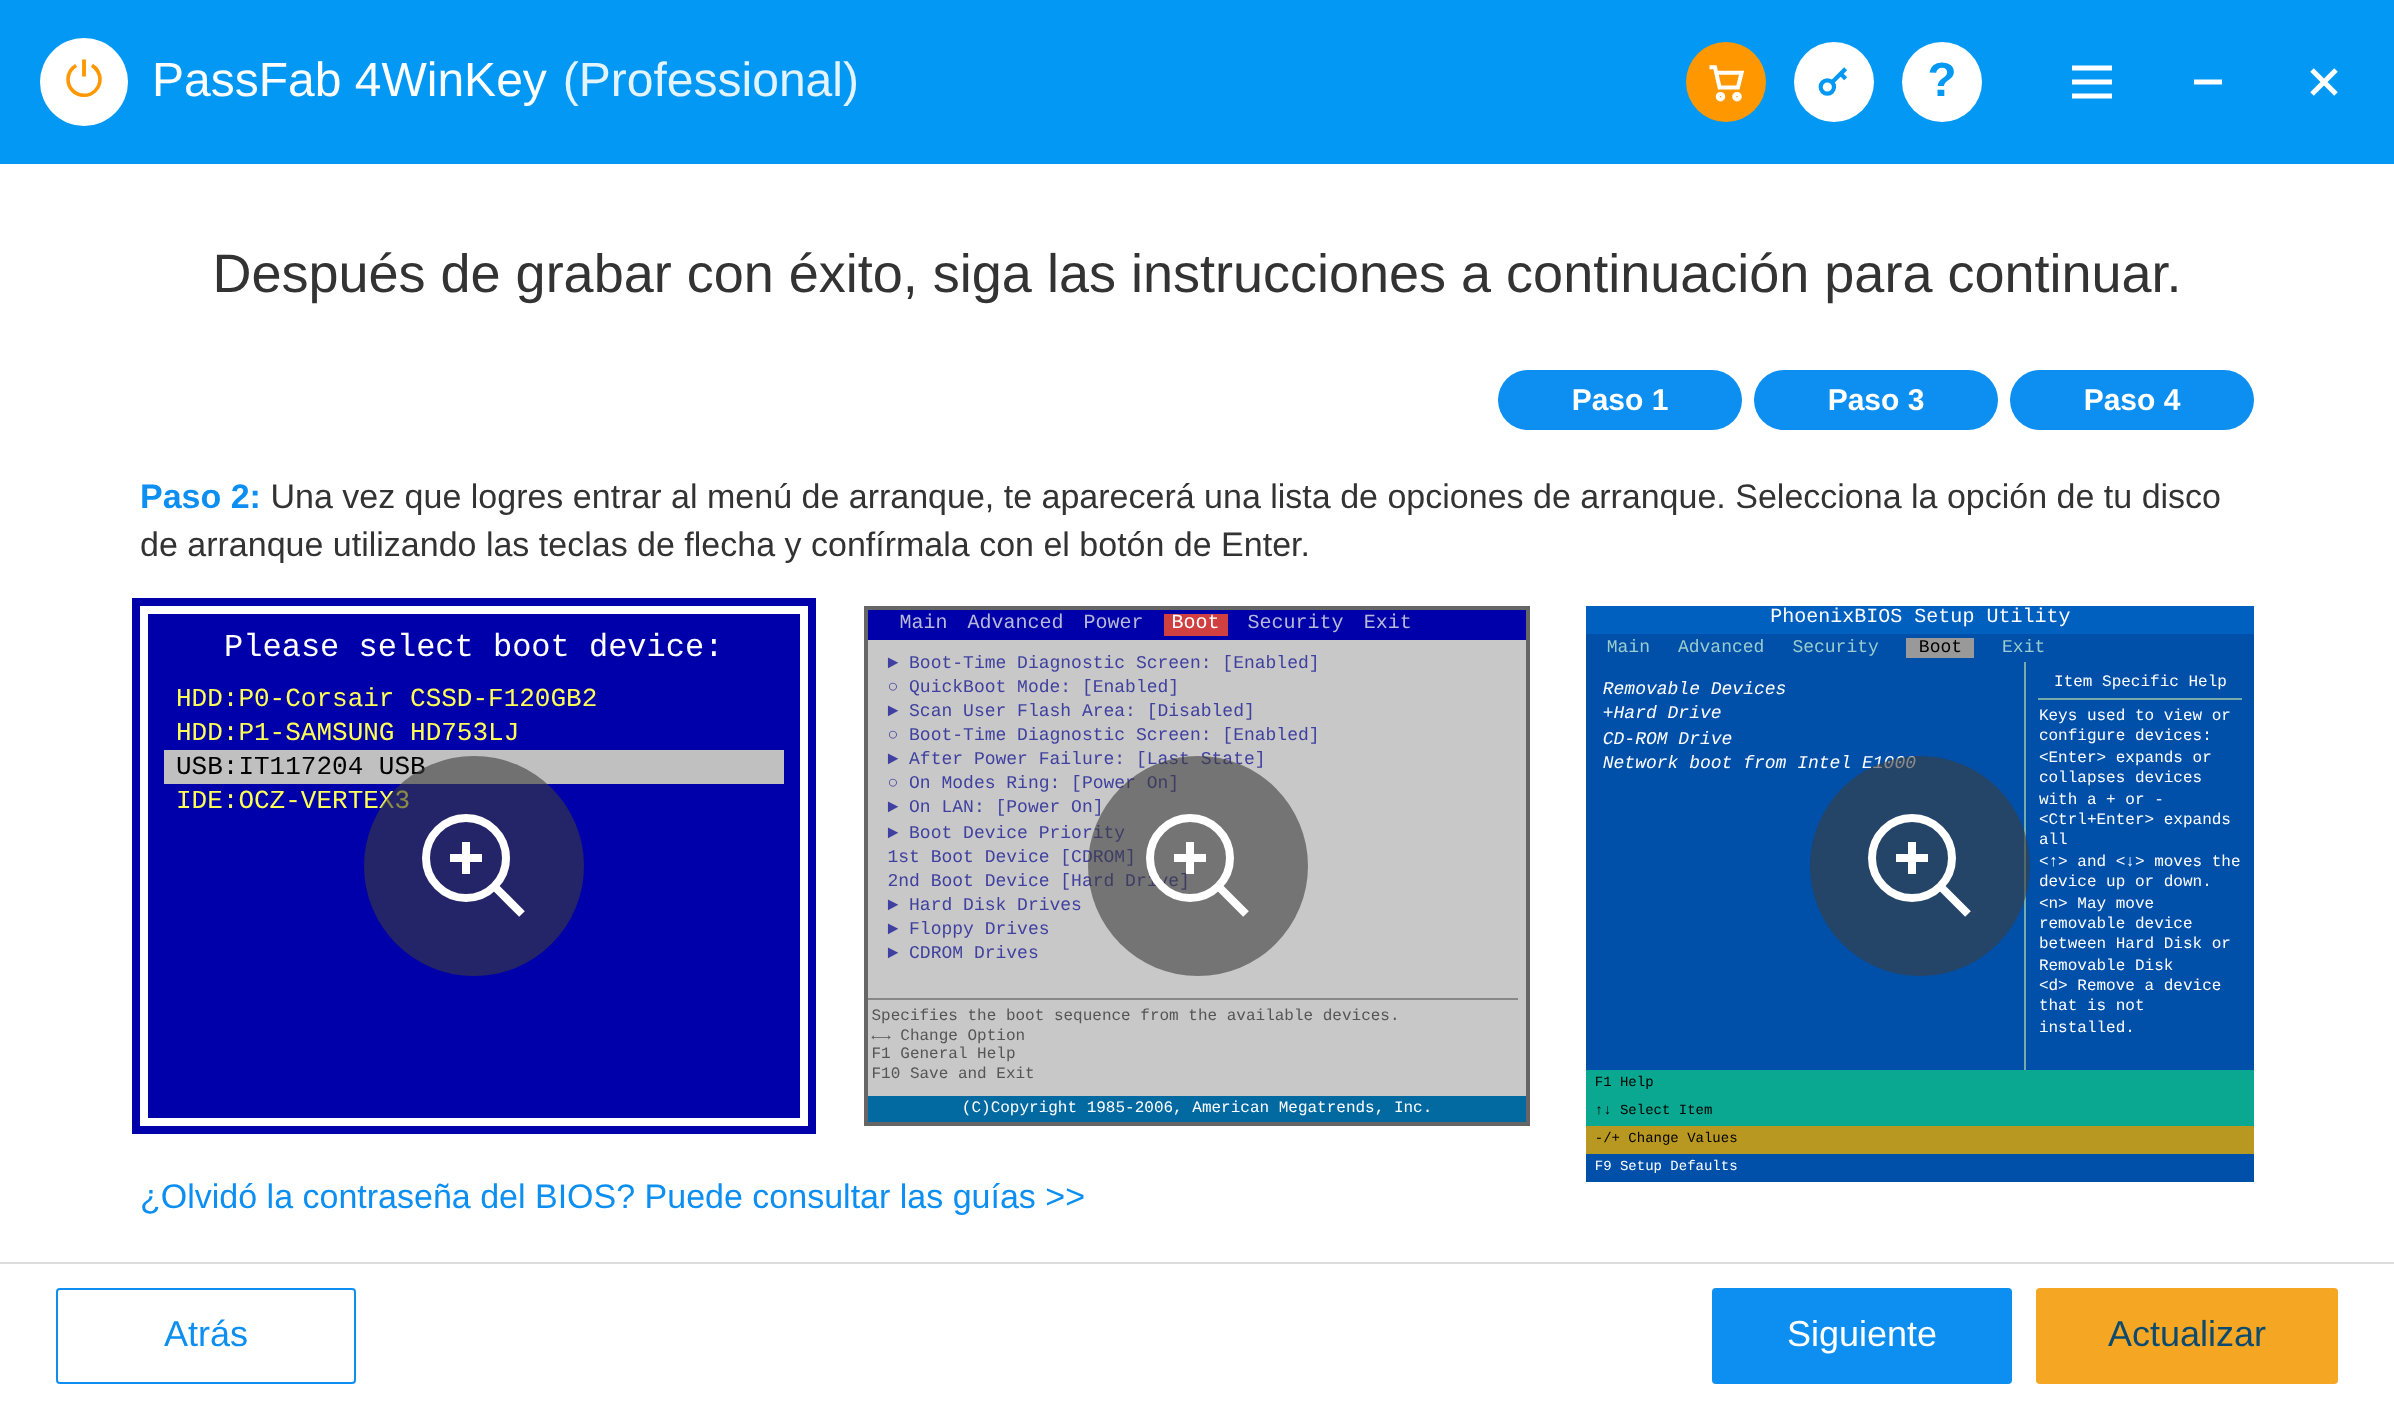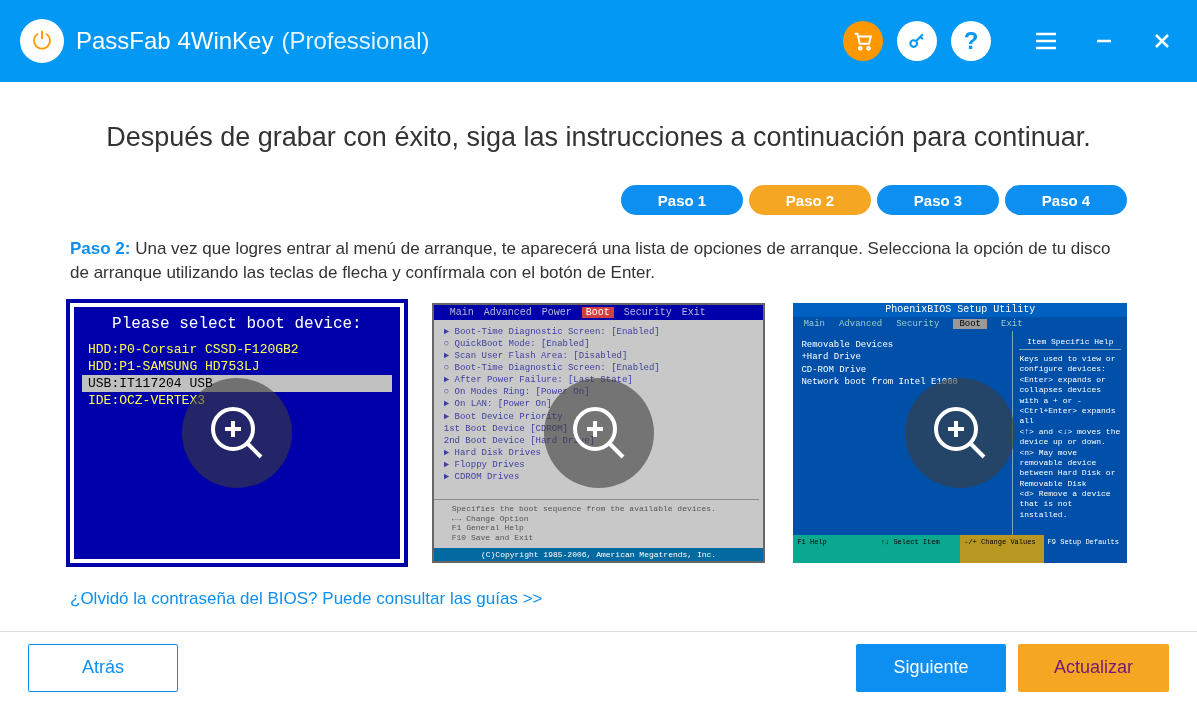--- a/index.html
+++ b/index.html
@@ -30,42 +30,42 @@
 .bios1 .b1-item { color: #ffff55; padding: 1px 6px; font-size: 13px; }
 .bios1 .b1-item.sel { background: #c0c0c0; color: #000; }
 .bios1 .b1-foot { text-align: center; margin-top: 90px; font-size: 13px; line-height: 1.3; }
 .bios2 { background: #c8c8c8; border: 2px solid #666; font-family: "Courier New", monospace; font-size: 9px; color: #0000aa; position: relative; }
 .bios2 .bar { background: #0000aa; color: #fff; height: 14px; display: flex; justify-content: center; align-items: center; letter-spacing: 1px; font-size: 10px; }
 .bios2 .menu { background: #0000aa; display: flex; gap: 10px; padding: 2px 16px; font-size: 10px; }
 .bios2 .menu span { color: #b8b8d8; }
 .bios2 .menu .mact { background: #d04040; color: #fff; padding: 0 4px; }
 .bios2 .body { padding: 6px 10px; line-height: 1.35; color: #4040a0; }
 .bios2 .footbar { position: absolute; bottom: 0; left: 0; right: 0; background: #0369a1; color: #fff; font-size: 8px; padding: 2px 6px; text-align: center; }
-.bios2 .legend { position: absolute; bottom: 14px; left:0; right:4px; background:#c8c8c8; color:#555; font-size:8px; padding:4px 18px; border-top:1px solid #888; line-height:1.2;}
+.bios2 .legend { position: absolute; bottom: 14px; left:0; right:4px; background:#c8c8c8; color:#555; font-size:8px; padding:4px 2px; border-top:1px solid #888; line-height:1.2;}
 .bios3 { background: #b0b0b0; font-family: "Courier New", monospace; font-size: 9px; position: relative; }
 .bios3 .bar { background: #0060c0; color: #fff; text-align: center; height: 14px; line-height: 14px; font-size: 10px; }
 .bios3 .menu3 { background: #0050aa; display:flex; gap:14px; padding:2px 10px; font-size:9px;}
 .bios3 .menu3 span{color:#9cc;}
 .bios3 .menu3 .mact{background:#999;color:#000;padding:0 6px;}
 .bios3 .cols { display:flex; height: 210px;}
-.bios3 .cleft { flex:2; background:#0050aa; color:#fff; padding:8px; font-size:9px; line-height:1.4;}
+.bios3 .cleft { flex:2; background:#0050aa; color:#fff; padding:8px; font-size:9px; line-height:1.4;font-style:italic;}
 .bios3 .cright { flex:1; background:#0050aa; border-left:1px solid #7aa; padding:6px; color:#fff; font-size:8px; line-height:1.3;}
 .bios3 .cright .hlp-title { text-align:center; border-bottom:1px solid #7aa; padding-bottom:2px; margin-bottom:4px;}
-.bios3 .fbar { position:absolute; bottom:0; left:0; right:0; height:28px; display:flex; font-size:7px;}
+.bios3 .fbar { position:absolute; bottom:0; left:0; right:0; height:28px; display:flex; font-size:7px;flex-direction:column;}
 .bios3 .fbar .seg{flex:1; padding:3px 4px;}
 .bios3 .fbar .g{background:#0aa890;color:#000;}
 .bios3 .fbar .y{background:#b89820;color:#000;}
 .bios3 .fbar .b{background:#0050aa;color:#fff;}
 .help-link { margin-top: 26px; color: #0d8ff2; font-size: 17px; cursor: pointer; }
 .footer { position: absolute; bottom: 0; left: 0; right: 0; height: 72px; border-top: 1px solid #ddd; display: flex; align-items: center; padding: 0 28px; }
 .btn { height: 48px; padding: 0 36px; font-size: 18px; border-radius: 2px; cursor: pointer; display: flex; align-items: center; justify-content: center; }
 .btn-outline { border: 1.5px solid #0d8ff2; color: #0d8ff2; background: #fff; min-width: 150px; }
 .footer-spacer { flex: 1; }
 .btn-primary { background: #0d8ff2; color: #fff; border: none; min-width: 150px; margin-right: 12px; }
-.btn-accent { background: #f5a623; color: #701a75; border: none; min-width: 150px; }
+.btn-accent { background: #f5a623; color: #0c4a6e; border: none; min-width: 150px; }
 </style>
 </head>
 <body>
 
 <div class="titlebar">
   <div class="logo">
       <span class="logo-inner">⏻</span>
     </div>
   <span class="app-title">PassFab 4WinKey</span>
   <span class="app-edition">(Professional)</span>
@@ -106,21 +106,20 @@
         </svg>
       </div>
   </div>
 </div>
 
 <div class="content">
   <h1 class="main-heading">Después de grabar con éxito, siga las instrucciones a continuación para continuar.</h1>
 
   <div class="steps-row">
     <div class="step-pill">Paso 1</div>
-    <div class="step-pill active">Paso 2</div>
     <div class="step-pill">Paso 3</div>
     <div class="step-pill">Paso 4</div>
   </div>
 
   <p class="instruction">
     <span class="step-label">Paso 2:</span><span> Una vez que logres entrar al menú de arranque, te aparecerá una lista de opciones de arranque. Selecciona la opción de tu disco de arranque utilizando las teclas de flecha y confírmala con el botón de Enter.</span>
   </p>
 
   <div class="images-row">
 

